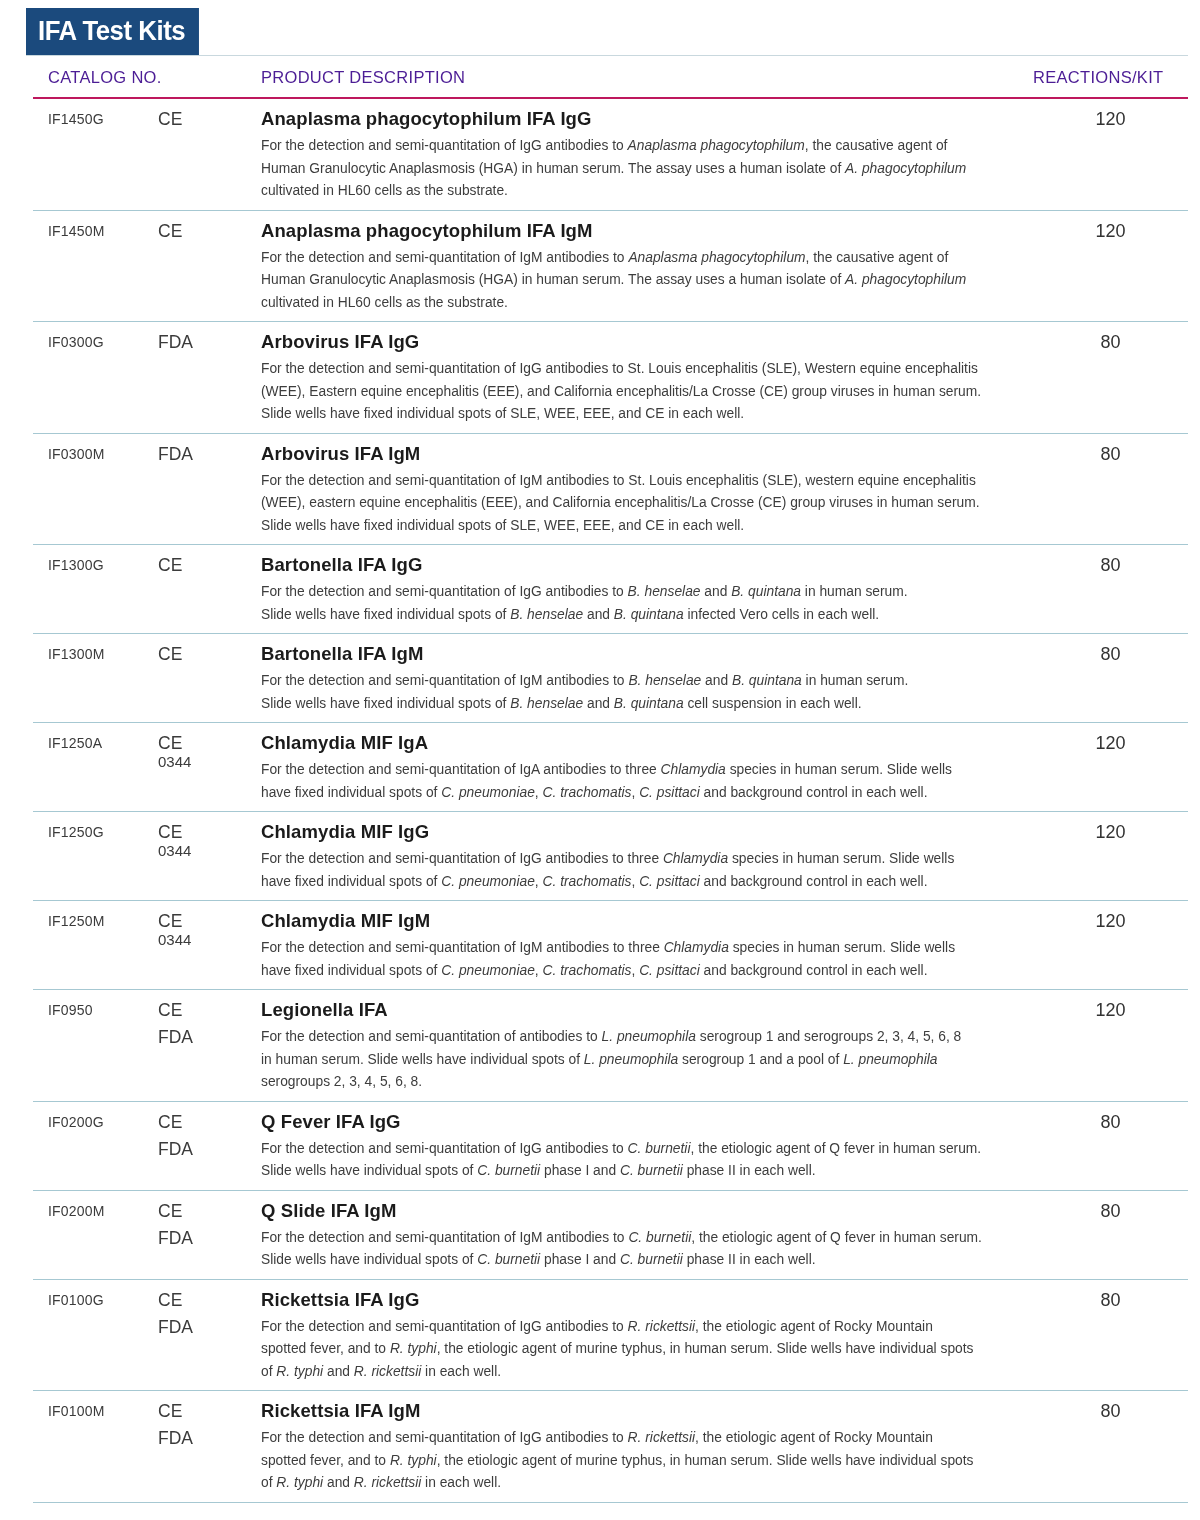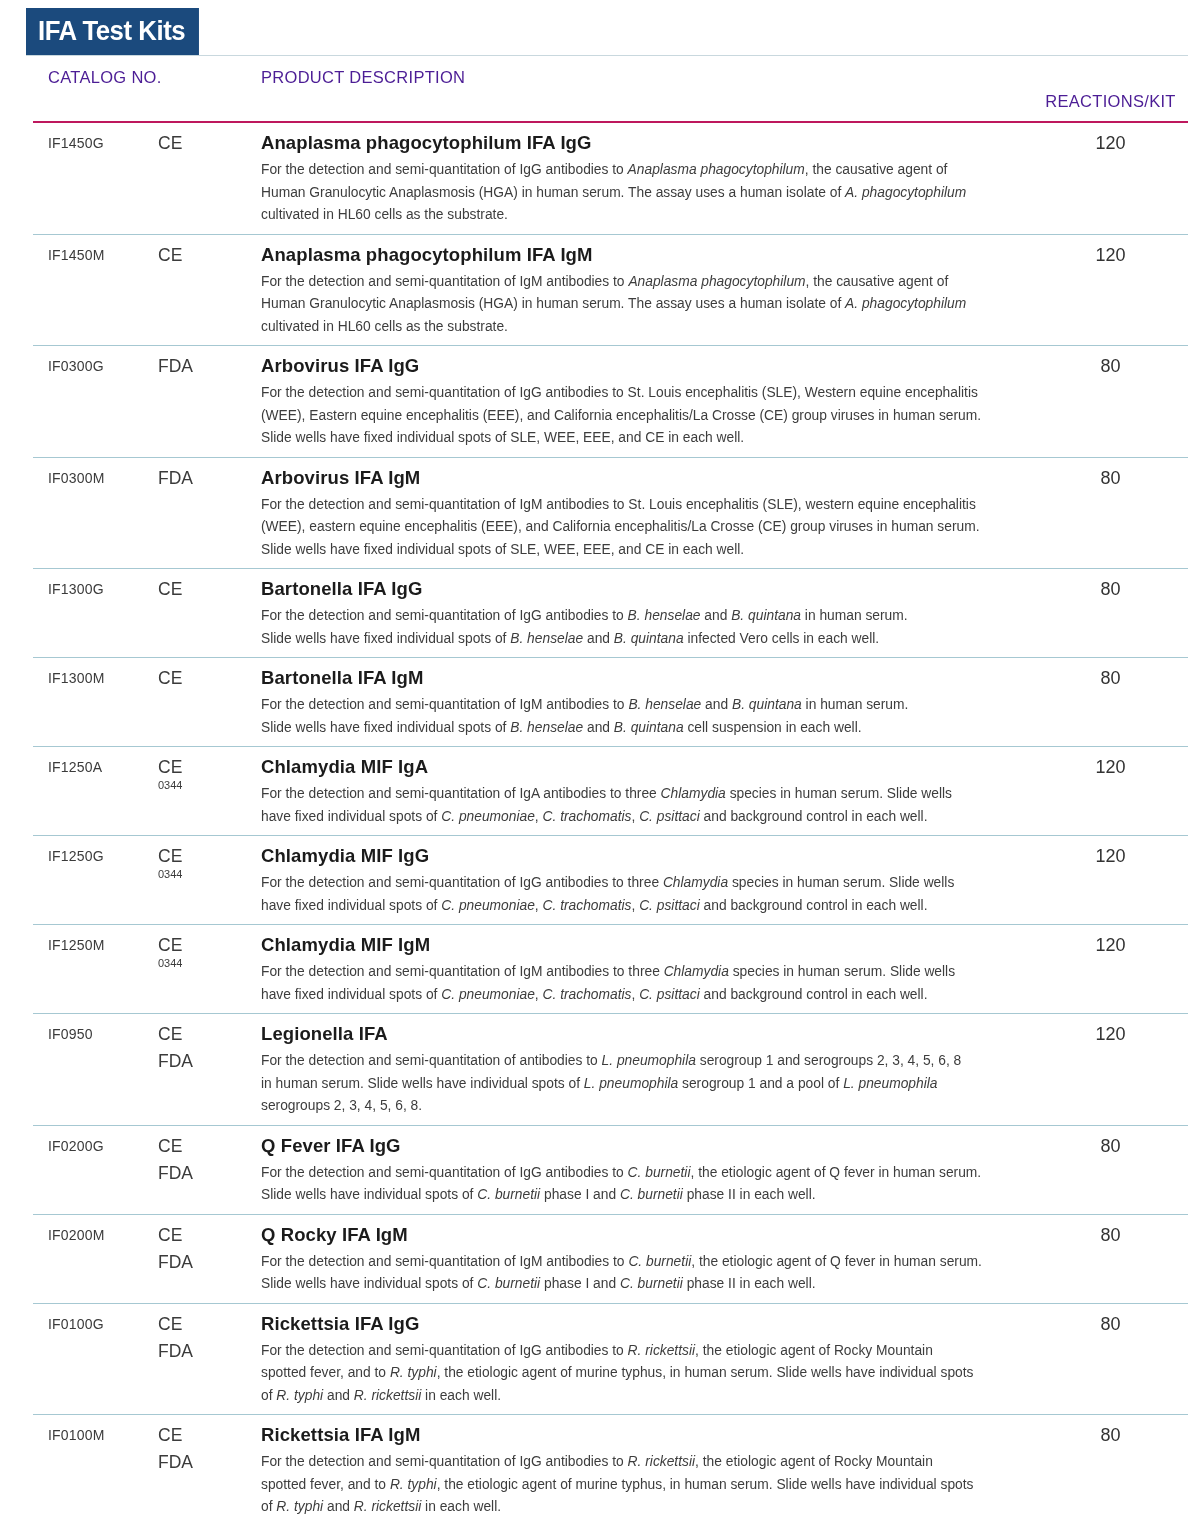--- a/index.html
+++ b/index.html
@@ -40,38 +40,38 @@
   .hdr {
     display: grid;
     grid-template-columns: 213px 772px 155px;
     padding: 12px 0 10px 15px;
     border-bottom: 2px solid #be185d;
     font-size: 16.5px;
     line-height: 19px;
     color: #4c1d95;
     letter-spacing: 0.3px;
   }
-  .hdr .h-reactions { text-align: center; margin-top: 24px; }
+  .hdr .h-reactions { text-align: left; }
 
   .row {
     display: grid;
     grid-template-columns: 110px 103px 772px 155px;
     padding: 9px 0 7px 15px;
     border-bottom: 1.5px solid #a6c8d2;
   }
   .catalog {
     font-size: 14px;
     color: #3b3b3b;
     letter-spacing: 0.2px;
     line-height: 22px;
   }
   .certs { font-size: 17.5px; color: #3b3b3b; }
   .cert { line-height: 22px; }
   .cert + .cert { margin-top: 5px; }
-  .cert-note { font-size: 11px; line-height: 13px; margin-top: 1px; color: #3b3b3b; }
+  .cert-note { font-size: 15px; line-height: 13px; margin-top: 1px; color: #3b3b3b; }
 
   .ptitle {
     font-size: 18.5px;
     font-weight: bold;
     color: #1b1b1b;
     line-height: 22px;
     margin-bottom: 5px;
     letter-spacing: 0.1px;
   }
   .desc { font-size: 13.8px; color: #3d3d3d; }
@@ -265,21 +265,21 @@
           </div>
           <div class="reactions">80</div>
         </div>
         <div class="row">
           <div class="catalog">IF0200M</div>
           <div class="certs">
             <div class="cert">CE</div>
             <div class="cert">FDA</div>
           </div>
           <div class="prod">
-            <div class="ptitle">Q Rocky IFA IgM</div>
+            <div class="ptitle">Q Slide IFA IgM</div>
             <div class="desc">
               <div class="desc-line"><span>For the detection and semi-quantitation of IgM antibodies to </span><i>C. burnetii</i><span>, the etiologic agent of Q fever in human serum.</span></div>
               <div class="desc-line"><span>Slide wells have individual spots of </span><i>C. burnetii</i><span> phase I and </span><i>C. burnetii</i><span> phase II in each well.</span></div>
             </div>
           </div>
           <div class="reactions">80</div>
         </div>
         <div class="row">
           <div class="catalog">IF0100G</div>
           <div class="certs">

